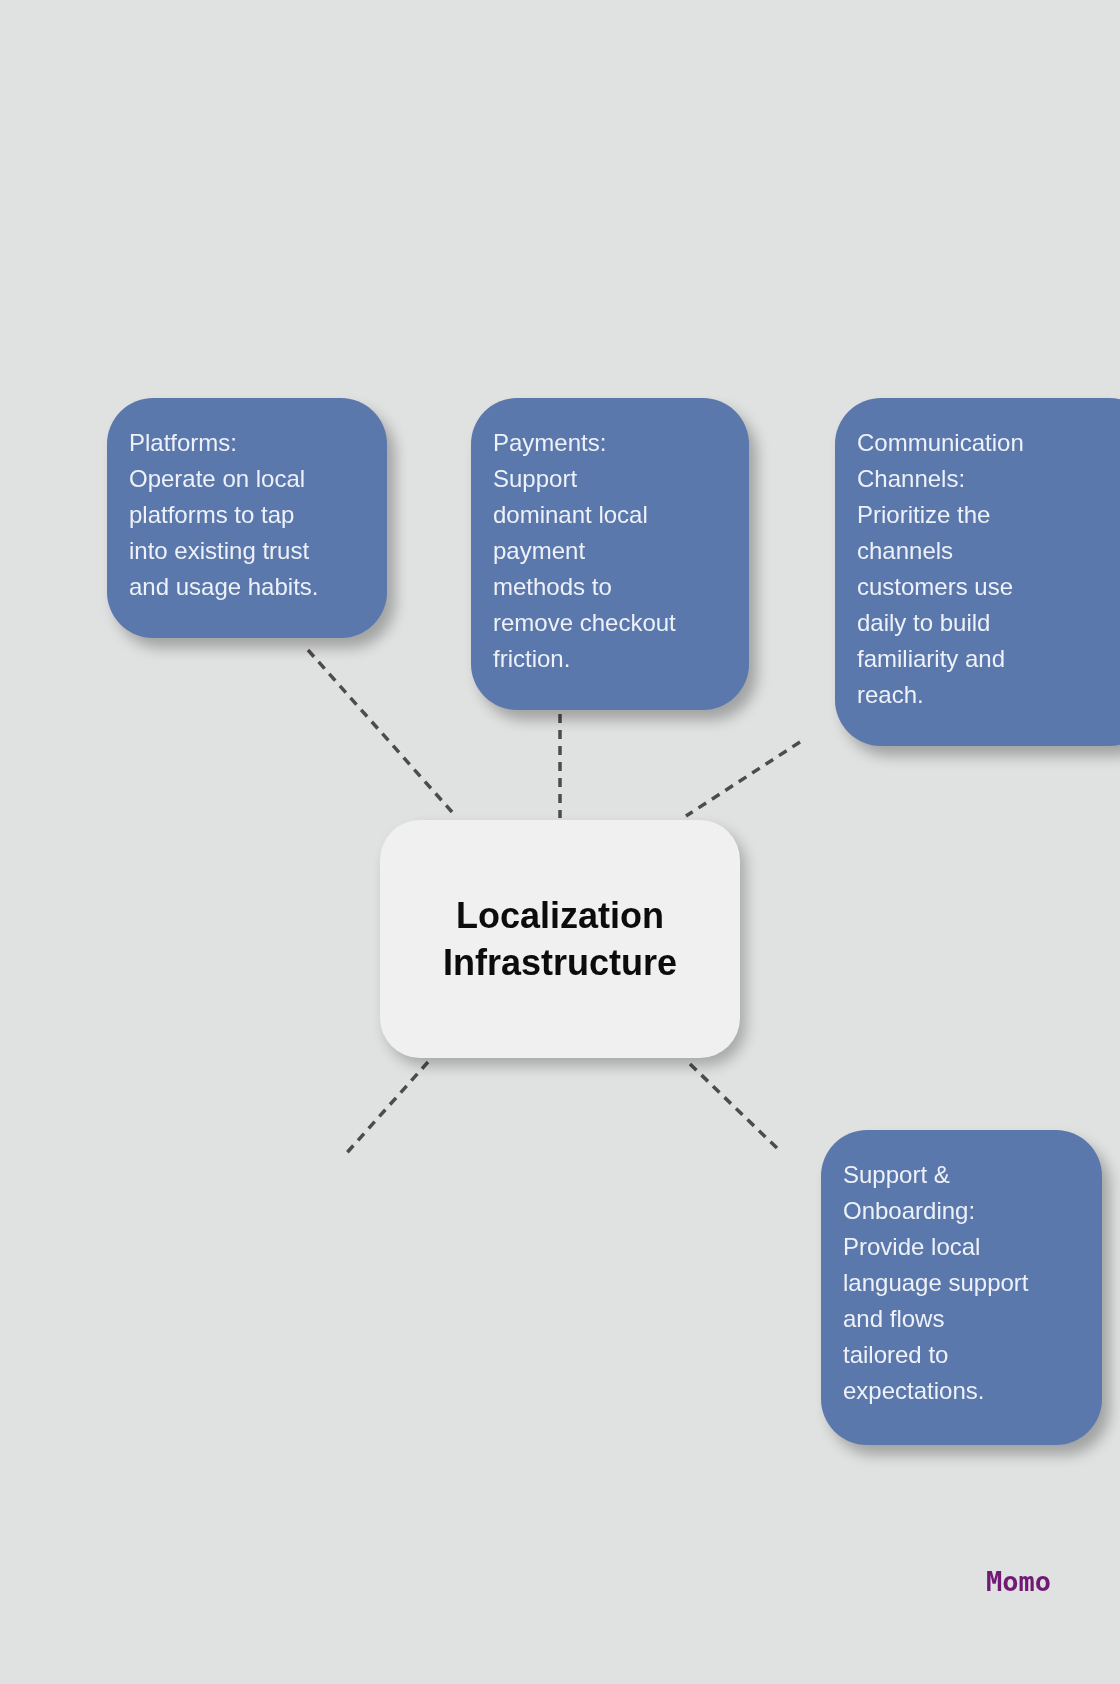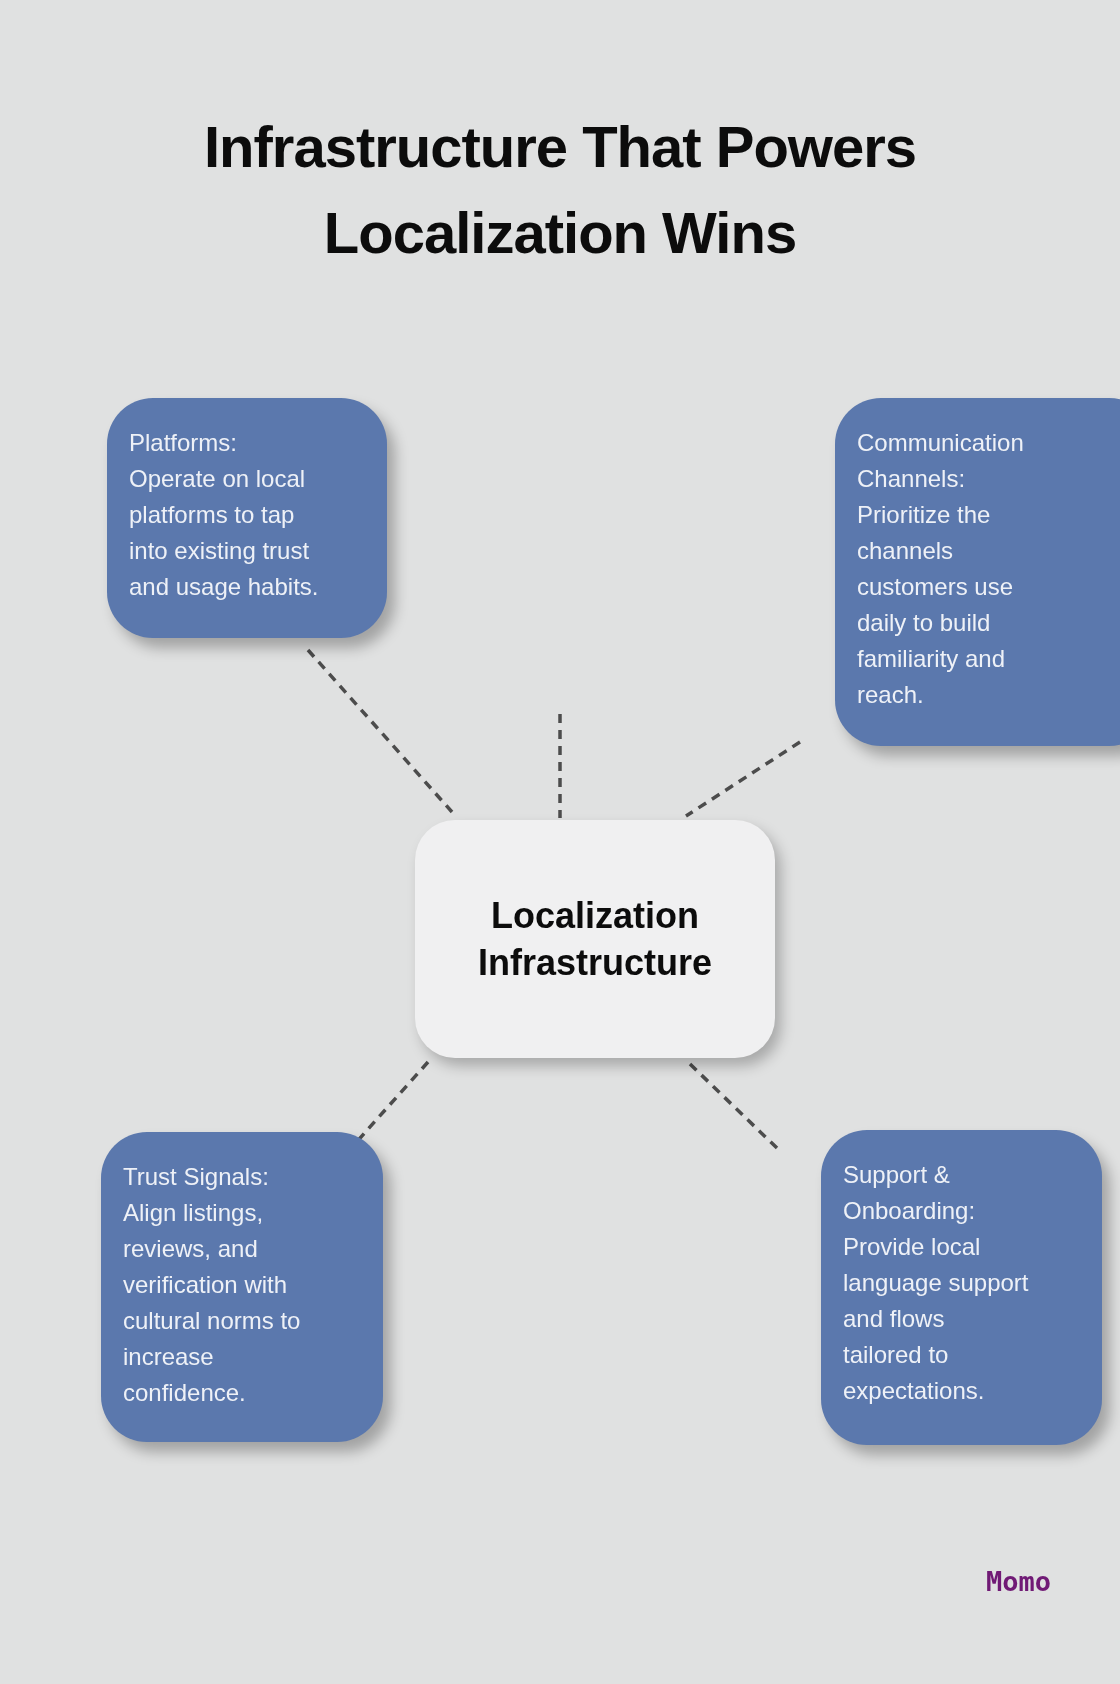--- a/index.html
+++ b/index.html
@@ -59,21 +59,20 @@
     top: 820px;
     width: 360px;
     height: 238px;
     background: #f0f0f1;
     border-radius: 40px;
     box-shadow: 6px 8px 14px rgba(0,0,0,0.25);
     display: flex;
     align-items: center;
     justify-content: center;
     text-align: center;
-    margin-left: 35px;
   }
   .center-label {
     font-size: 36px;
     line-height: 47px;
     font-weight: bold;
     color: #0c0c0c;
     white-space: pre-line;
   }
   .brand {
     position: absolute;
@@ -83,56 +82,54 @@
     font-weight: bold;
     font-size: 27px;
     color: #701a75;
   }
 </style>
 </head>
 <body>
 
 <div class="canvas">
 
-  <div class="title">Infrastructure That Powers
-Localization Wins</div>
 
   <svg class="connectors" viewBox="0 0 1120 1684" xmlns="http://www.w3.org/2000/svg">
     <g stroke="#4c4c4c" stroke-width="3.5" stroke-dasharray="9 7" fill="none">
       <line x1="308" y1="650" x2="452" y2="812"></line>
       <line x1="560" y1="714" x2="560" y2="818"></line>
       <line x1="800" y1="742" x2="686" y2="816"></line>
       <line x1="428" y1="1062" x2="344" y2="1156"></line>
       <line x1="690" y1="1064" x2="781" y2="1152"></line>
     </g>
   </svg>
 
   <div class="node node-platforms">Platforms:
 Operate on local
 platforms to tap
 into existing trust
 and usage habits.</div>
 
+  <div class="node node-payments">Payments:
+Support
+dominant local
+payment
+methods to
+remove checkout
+friction.</div>
 
   <div class="node node-communication">Communication
 Channels:
 Prioritize the
 channels
 customers use
 daily to build
 familiarity and
 reach.</div>
 
-  <div class="node node-trust">Trust Signals:
-Align listings,
-reviews, and
-verification with
-cultural norms to
-increase
-confidence.</div>
 
   <div class="node node-support">Support &amp;
 Onboarding:
 Provide local
 language support
 and flows
 tailored to
 expectations.</div>
 
   <div class="center-node">

